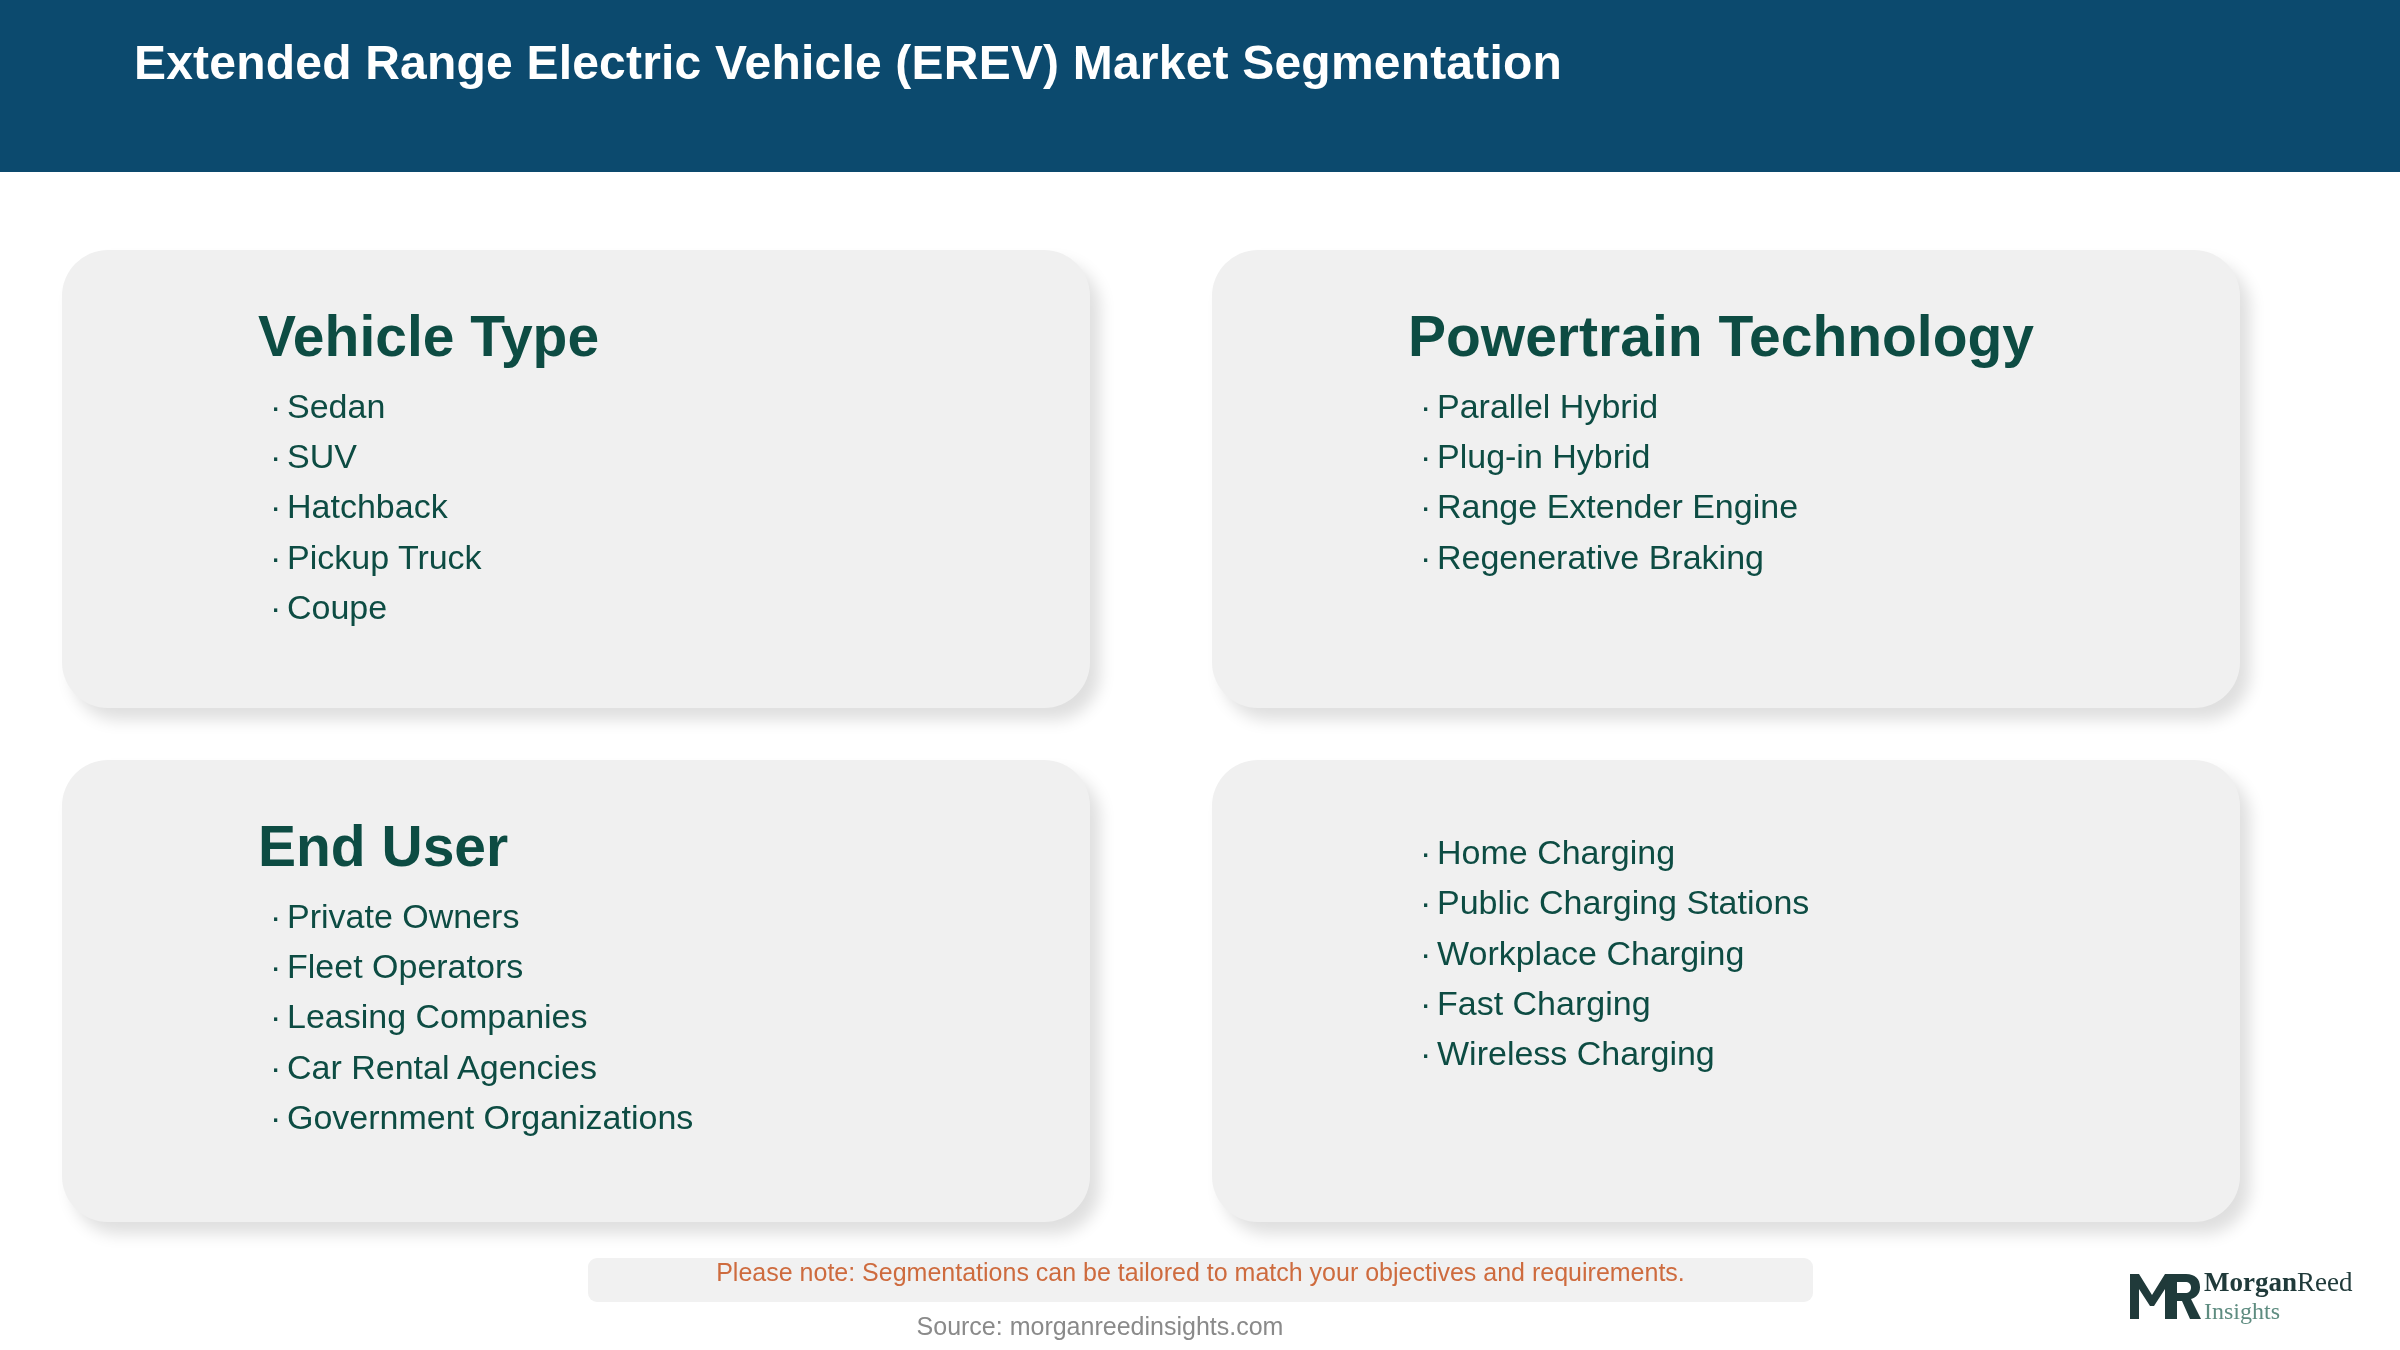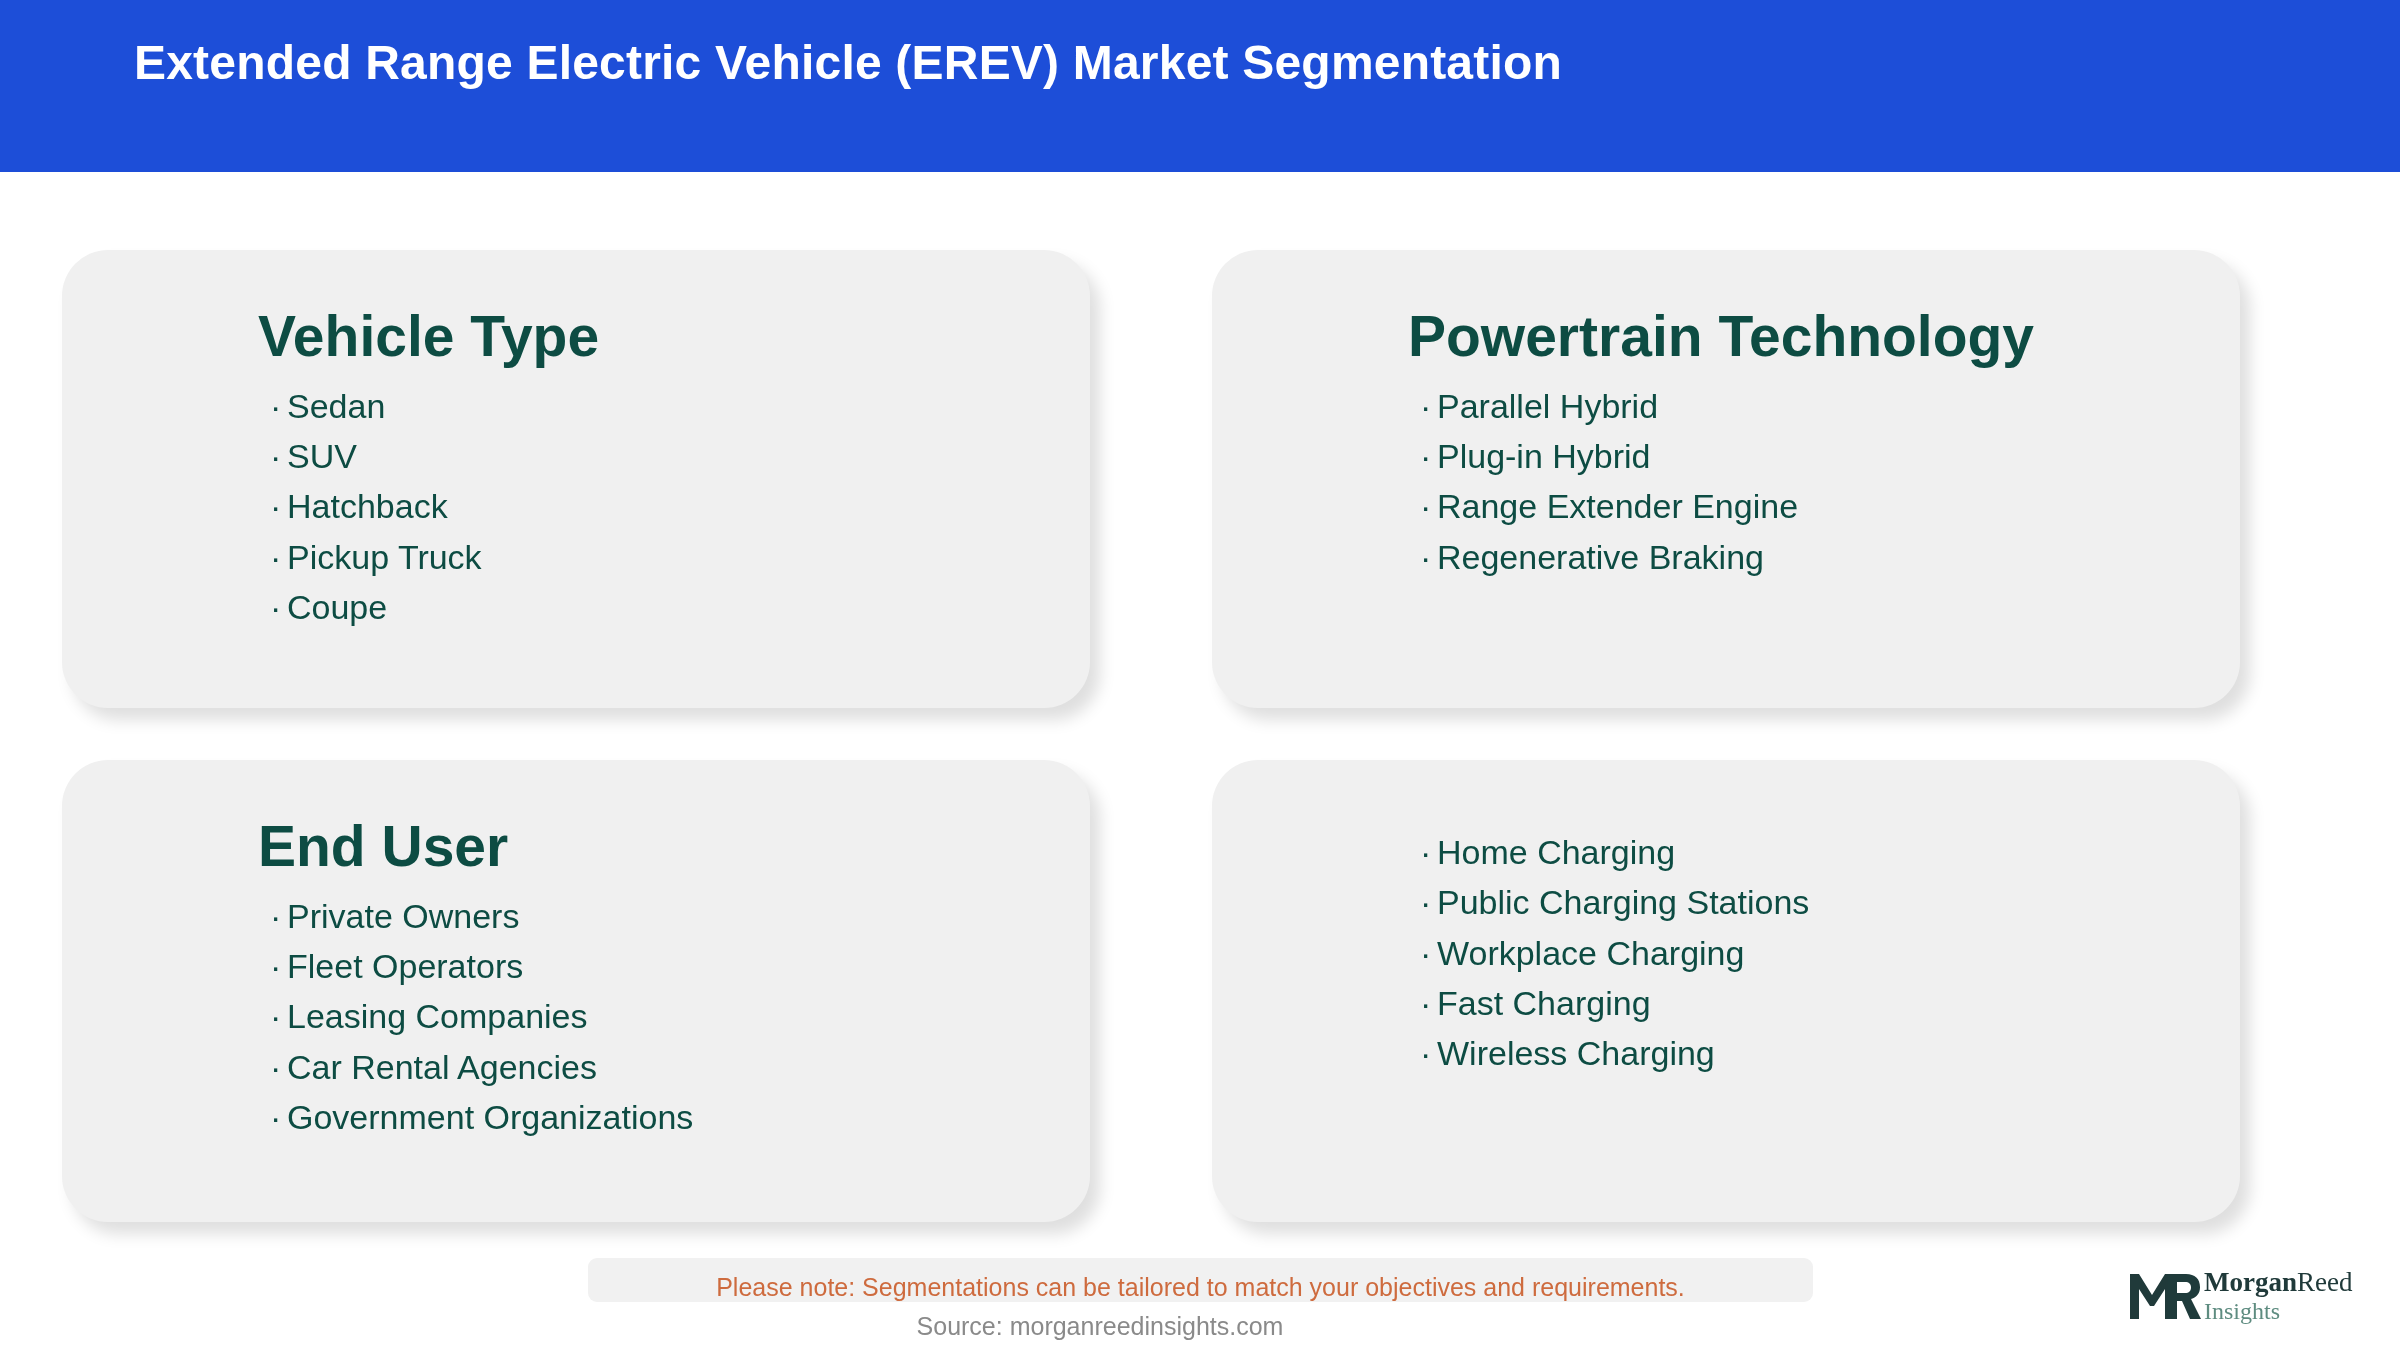--- a/index.html
+++ b/index.html
@@ -15,21 +15,21 @@
     position: relative;
   }
 
   
   .header-band {
     position: absolute;
     left: 0;
     top: 0;
     width: 2400px;
     height: 172px;
-    background: #1d4ed8;
+    background: #0c4a6e;
     box-sizing: border-box;
   }
   .header-title {
     position: absolute;
     left: 134px;
     top: 35px;
     font-size: 48px;
     font-weight: bold;
     color: #ffffff;
     letter-spacing: 0.2px;
@@ -99,21 +99,21 @@
   .note-chip {
     position: absolute;
     left: 588px;
     top: 18px;
     width: 1225px;
     height: 44px;
     background: #F1F1F1;
     border-radius: 9px;
     box-sizing: border-box;
     display: flex;
-    align-items: flex-end;
+    align-items: flex-start;
     justify-content: center;
   }
   .note-text {
     font-size: 25px;
     color: #CE6B3E;
     white-space: nowrap;
   }
   .source-text {
     position: absolute;
     left: 0;

